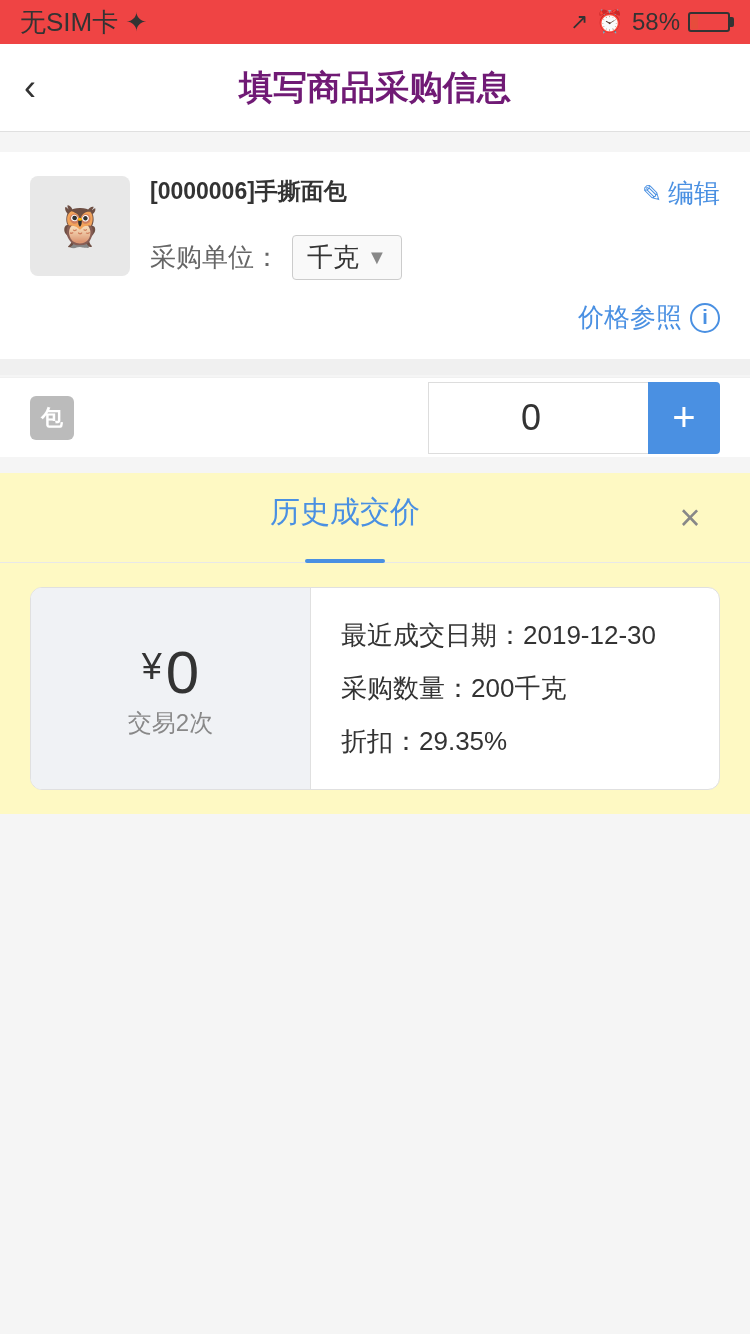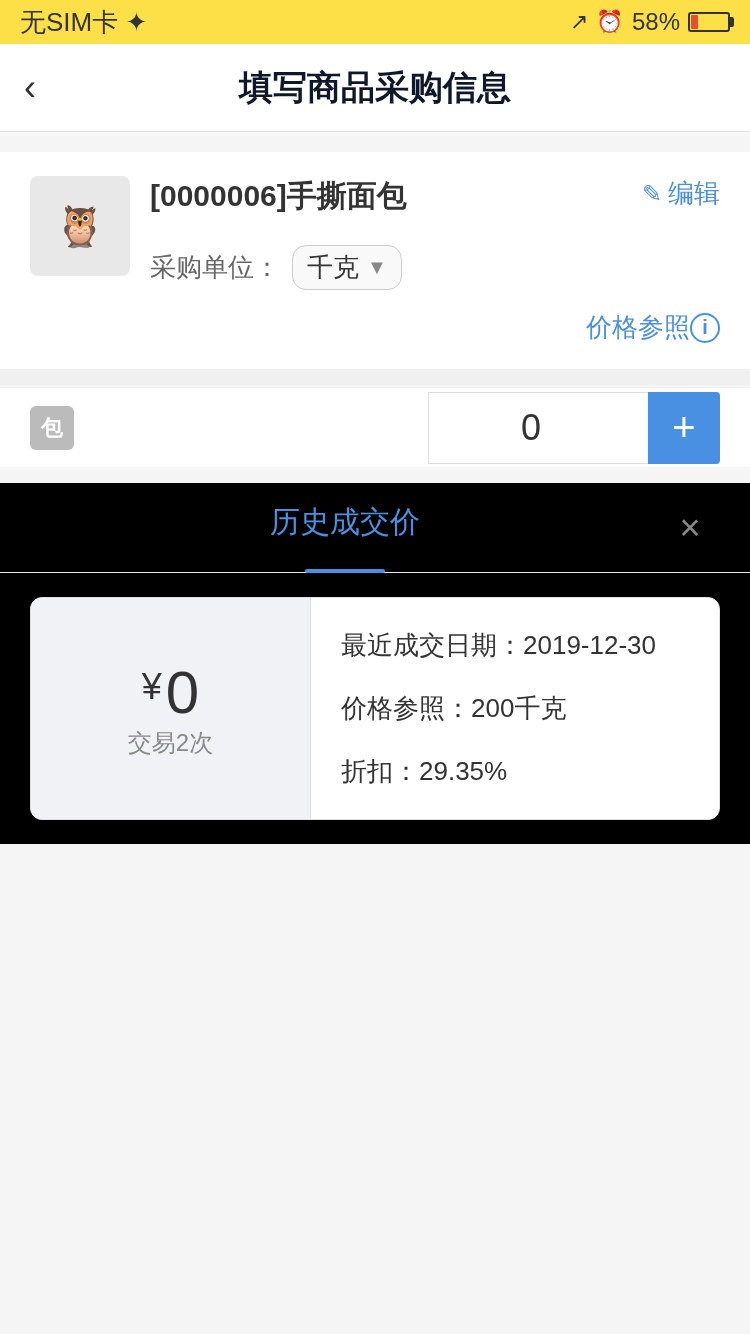--- a/index.html
+++ b/index.html
@@ -9,21 +9,21 @@
       min-height: 1334px;
       font-family: -apple-system, "PingFang SC", "Helvetica Neue", Arial, sans-serif;
       background: #f5f5f5;
       color: #333;
     }
 
     
     .status-bar {
       width: 750px;
       height: 44px;
-      background: #fde047;
+      background: #ef4444;
       display: flex;
       align-items: center;
       justify-content: space-between;
       padding: 0 20px;
       font-size: 26px;
       font-weight: 500;
     }
     .status-left { display: flex; align-items: center; gap: 8px; }
     .status-center { font-size: 28px; font-weight: 500; }
     .status-right { display: flex; align-items: center; gap: 8px; font-size: 24px; }
@@ -54,21 +54,21 @@
     .nav-back {
       position: absolute;
       left: 24px;
       font-size: 36px;
       color: #333;
       cursor: pointer;
     }
     .nav-title {
       font-size: 34px;
       font-weight: 600;
-      color: #0f172a;
+      color: #701a75;
       text-align: right;
     }
 
     
     .product-card {
       background: #fff;
       padding: 24px 30px;
       margin-top: 20px;
     }
     .product-header {
@@ -92,37 +92,37 @@
       align-items: center;
       justify-content: center;
       flex-shrink: 0;
     }
     .owl-icon {
       font-size: 40px;
       color: #888;
     }
     .product-details { flex: 1; }
     .product-name {
-      font-size: 30px;
+      font-size: 23px;
       font-weight: 600;
       color: #333;
       margin-bottom: 16px;
     }
     .product-unit-row {
       display: flex;
       align-items: center;
       gap: 12px;
       margin-top: 28px;
     }
     .unit-label { font-size: 26px; color: #666; }
     .unit-selector {
       display: flex;
       align-items: center;
       border: 1px solid #ccc;
-      border-radius: 14px;
+      border-radius: 4px;
       padding: 4px 14px;
       font-size: 26px;
       color: #333;
       background: #f9f9f9;
       gap: 8px;
     }
     .unit-dropdown-arrow { font-size: 20px; color: #888; }
     .edit-btn {
       display: flex;
       align-items: center;
@@ -131,20 +131,21 @@
       font-size: 26px;
       cursor: pointer;
       white-space: nowrap;
     }
     .edit-icon { font-size: 24px; }
     .price-ref-btn {
       color: #4a90e2;
       font-size: 26px;
       display: flex;
       align-items: center;
+      gap: 8px;
       cursor: pointer;
     }
     .info-circle {
       width: 30px; height: 30px;
       border: 2px solid #4a90e2;
       border-radius: 50%;
       display: inline-flex;
       align-items: center;
       justify-content: center;
       font-size: 20px;
@@ -211,21 +212,21 @@
       align-items: center;
       justify-content: center;
       font-size: 40px;
       color: #fff;
       cursor: pointer;
       border-radius: 0 4px 4px 0;
     }
 
     
     .tab-section {
-      background: #000000;
+      background: #fef9c3;
       margin-top: 16px;
     }
     .tab-bar {
       display: flex;
       align-items: center;
       border-bottom: 1px solid #e8e8e8;
       padding: 0 30px;
       position: relative;
       height: 90px;
     }
@@ -300,21 +301,21 @@
     .trade-count {
       font-size: 24px;
       color: #888;
       margin-top: 0;
     }
     .history-right {
       flex: 1;
       padding: 28px 30px;
       display: flex;
       flex-direction: column;
-      gap: 24px;
+      gap: 14px;
       justify-content: center;
     }
     .detail-row {
       font-size: 26px;
       color: #333;
       line-height: 1.5;
     }
 
     
     .gray-line {
@@ -410,21 +411,21 @@
           <span class="yen-symbol">¥</span>
           <span class="price-value">0</span>
         </div>
         <div class="trade-count">交易2次</div>
       </div>
       <div class="history-right">
         <div class="detail-row">
           <span>最近成交日期：</span><span>2019-12-30</span>
         </div>
         <div class="detail-row">
-          <span>价格参照：</span><span>200千克</span>
+          <span>采购数量：</span><span>200千克</span>
         </div>
         <div class="detail-row">
           <span>折扣：</span><span>29.35%</span>
         </div>
       </div>
     </div>
   </div>
 </div>
 
 </body></html>

